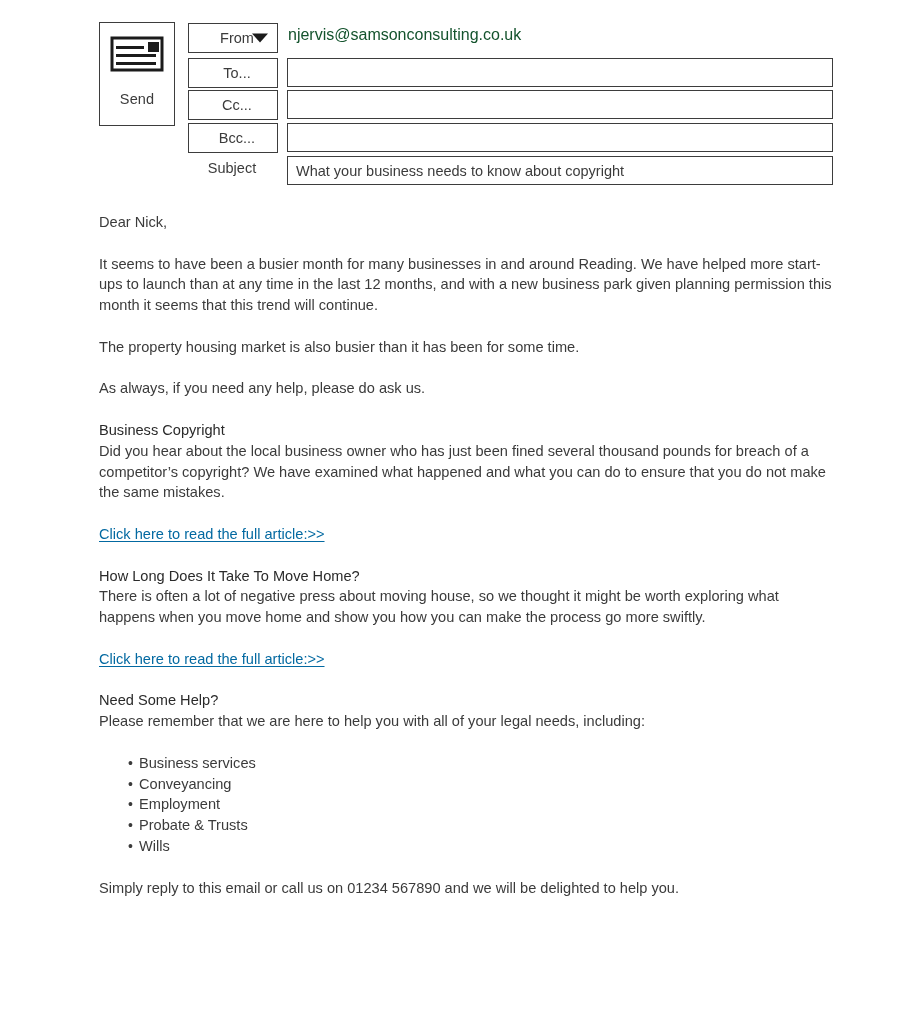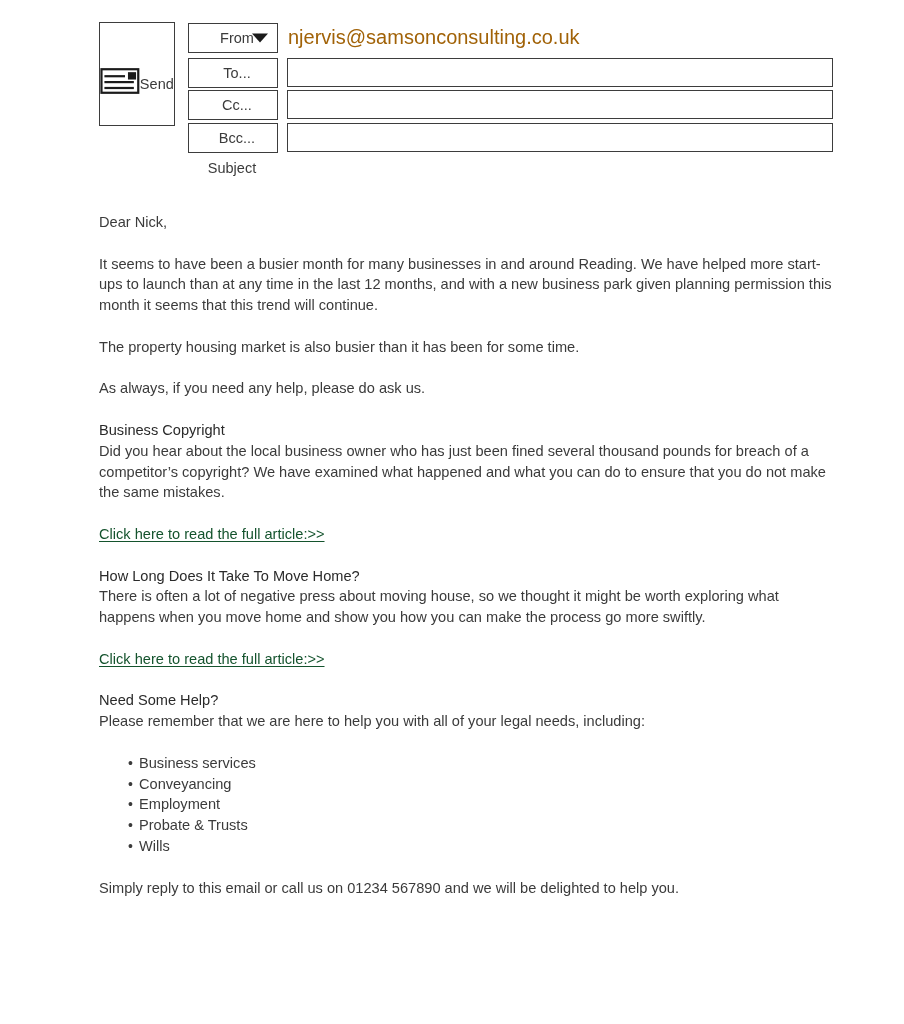--- a/index.html
+++ b/index.html
@@ -36,21 +36,21 @@
   .send-button {
     position: absolute;
     left: 99px;
     top: 22px;
     width: 76px;
     height: 104px;
     border: 1px solid #3d3d3d;
     background: #ffffff;
     box-sizing: border-box;
     display: flex;
-    flex-direction: row;
+    flex-direction: column;
     align-items: center;
     cursor: pointer;
   }
   .send-icon {
     margin-top: 13px;
     width: 54px;
     height: 36px;
     display: block;
   }
   .send-label {
@@ -113,22 +113,22 @@
   }
   .inp-to      { top: 58px; }
   .inp-cc      { top: 90px; }
   .inp-bcc     { top: 123px; }
   .inp-subject { top: 156px; }
 
   .from-value {
     position: absolute;
     left: 288px;
     top: 27px;
-    font-size: 20px;
-    color: #a16207;
+    font-size: 16px;
+    color: #14532d;
     line-height: 1;
     white-space: nowrap;
   }
 
   .subject-label {
     position: absolute;
     left: 186px;
     top: 161px;
     font-size: 14.5px;
     color: #3b3b3b;
@@ -155,21 +155,21 @@
   }
   .bold-head {
     font-weight: normal;
     color: #2a2a2a;
     margin: 0;
   }
   .link-line {
     margin: 0;
   }
   .read-link {
-    color: #14532d;
+    color: #0369a1;
     text-decoration: underline;
     text-underline-offset: 2px;
     cursor: pointer;
   }
   ul.services {
     margin: 0;
     padding: 0;
     list-style: none;
   }
   ul.services li {
@@ -219,20 +219,21 @@
       <span class="fl-text">Cc...</span>
     </div>
     <input class="field-input inp-cc" type="text" value="" style="">
 
     <div class="field-label-box row-bcc">
       <span class="fl-text">Bcc...</span>
     </div>
     <input class="field-input inp-bcc" type="text" value="" style="">
 
     <div class="subject-label">Subject</div>
+    <input class="field-input inp-subject" type="text" value="What your business needs to know about copyright" style="">
   </div>
 
   <div class="mail-body">
 
     <p>Dear Nick,</p>
     <div class="gap"></div>
 
     <p>It seems to have been a busier month for many businesses in and around Reading. We have helped more start-ups to launch than at any time in the last 12 months, and with a new business park given planning permission this month it seems that this trend will continue.</p>
     <div class="gap"></div>
 

